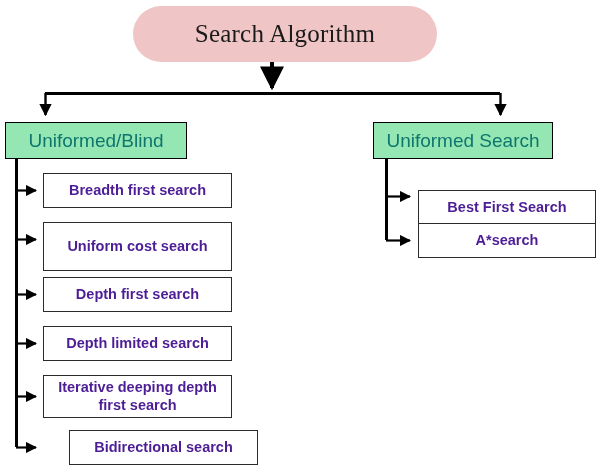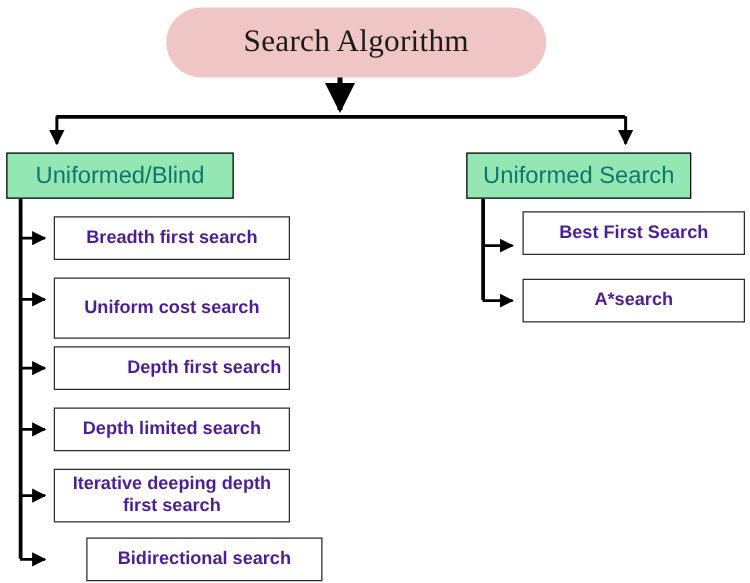--- a/index.html
+++ b/index.html
@@ -109,38 +109,38 @@
   </div>
 
   <div class="node node-leaf" style="left:43px; top:173px; width:189px; height:35px;">
     <span>Breadth first search</span>
   </div>
 
   <div class="node node-leaf" style="left:43px; top:222px; width:189px; height:49px;">
     <span>Uniform cost search</span>
   </div>
 
-  <div class="node node-leaf" style="left:43px; top:277px; width:189px; height:35px;justify-content:flex-end;">
+  <div class="node node-leaf" style="left:43px; top:277px; width:189px; height:35px;">
     <span>Depth first search</span>
   </div>
 
   <div class="node node-leaf" style="left:43px; top:326px; width:189px; height:35px;">
     <span>Depth limited search</span>
   </div>
 
   <div class="node node-leaf" style="left:43px; top:375px; width:189px; height:43px; flex-direction:column;">
     <span>Iterative deeping depth</span>
     <span>first search</span>
   </div>
 
   <div class="node node-leaf" style="left:43px; top:430px; width:189px; height:35px;margin-left:26px;">
     <span>Bidirectional search</span>
   </div>
 
-  <div class="node node-leaf" style="left:418px; top:169px; width:178px; height:35px;">
+  <div class="node node-leaf" style="left:418px; top:190px; width:178px; height:35px;">
     <span>Best First Search</span>
   </div>
 
   <div class="node node-leaf" style="left:418px; top:223px; width:178px; height:35px;">
     <span>A*search</span>
   </div>
 
 </div>
 
 </body></html>

